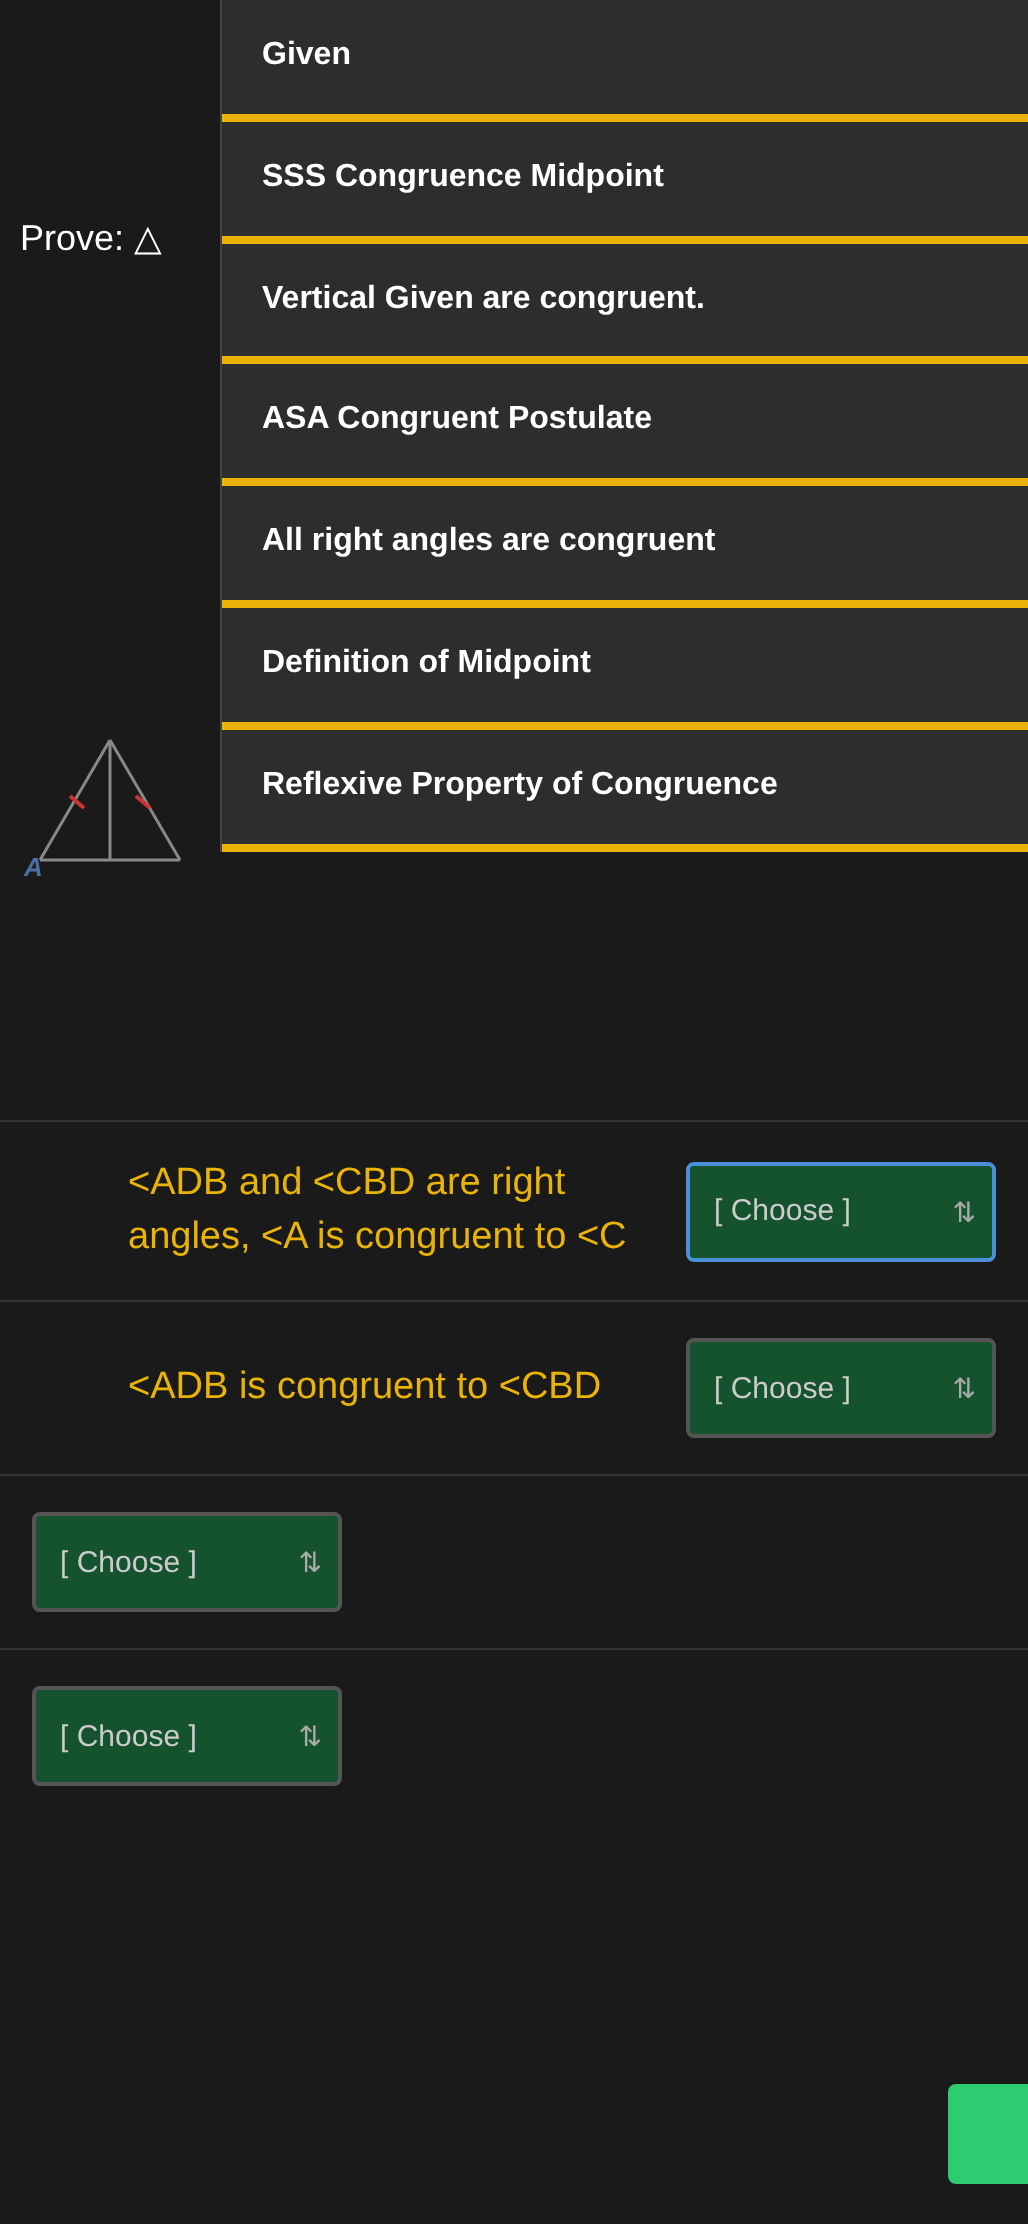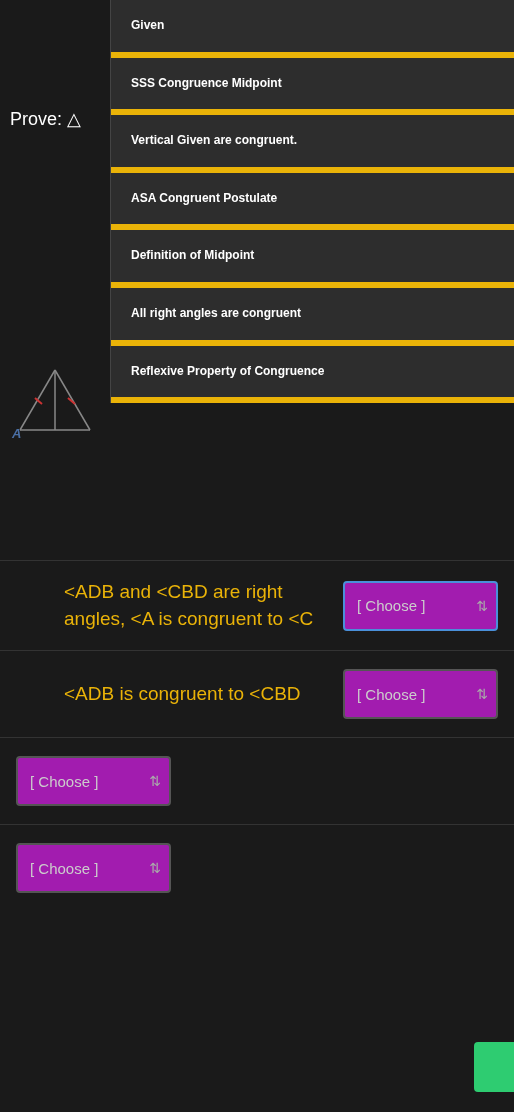--- a/index.html
+++ b/index.html
@@ -54,22 +54,22 @@
       top: 0;
       left: 110px;
       right: 0;
       background-color: #2d2d2d;
       z-index: 10;
       border-left: 1px solid #444;
     }
 
     .menu-item {
       padding: 18px 20px;
-      border-bottom: 6px solid #eab308;
-      font-size: 12px;
+      border-bottom: 4px solid #eab308;
+      font-size: 16px;
       font-weight: bold;
       color: #ffffff;
       cursor: pointer;
       line-height: 1.3;
     }
 
     .menu-item:first-child {
       border-top: none;
     }
 
@@ -102,21 +102,21 @@
     }
 
     .select-wrapper {
       position: relative;
       flex-shrink: 0;
     }
 
     .select-wrapper select {
       width: 155px;
       height: 50px;
-      background-color: #a21caf;
+      background-color: #14532d;
       color: #cccccc;
       border: 2px solid #555;
       border-radius: 4px;
       font-size: 15px;
       padding: 0 30px 0 12px;
       appearance: none;
       -webkit-appearance: none;
       cursor: pointer;
     }
 
@@ -167,22 +167,22 @@
 
       <text x="2" y="78" fill="#4a6fa5" font-size="13" font-style="italic" font-weight="bold">A</text>
     </svg>
   </div>
 
   <div class="dropdown-menu">
     <div class="menu-item">Given</div>
     <div class="menu-item">SSS Congruence Midpoint</div>
     <div class="menu-item">Vertical Given are congruent.</div>
     <div class="menu-item">ASA Congruent Postulate</div>
+    <div class="menu-item">All right angles are congruent</div>
     <div class="menu-item">Definition of Midpoint</div>
-    <div class="menu-item">All right angles are congruent</div>
     <div class="menu-item">Reflexive Property of Congruence</div>
   </div>
 </div>
 
 <div class="rows-section">
 
   <div class="proof-row">
     <div class="row-text">&lt;ADB  and &lt;CBD are right angles, &lt;A is congruent to &lt;C</div>
     <div class="select-wrapper active-border">
       <select>

